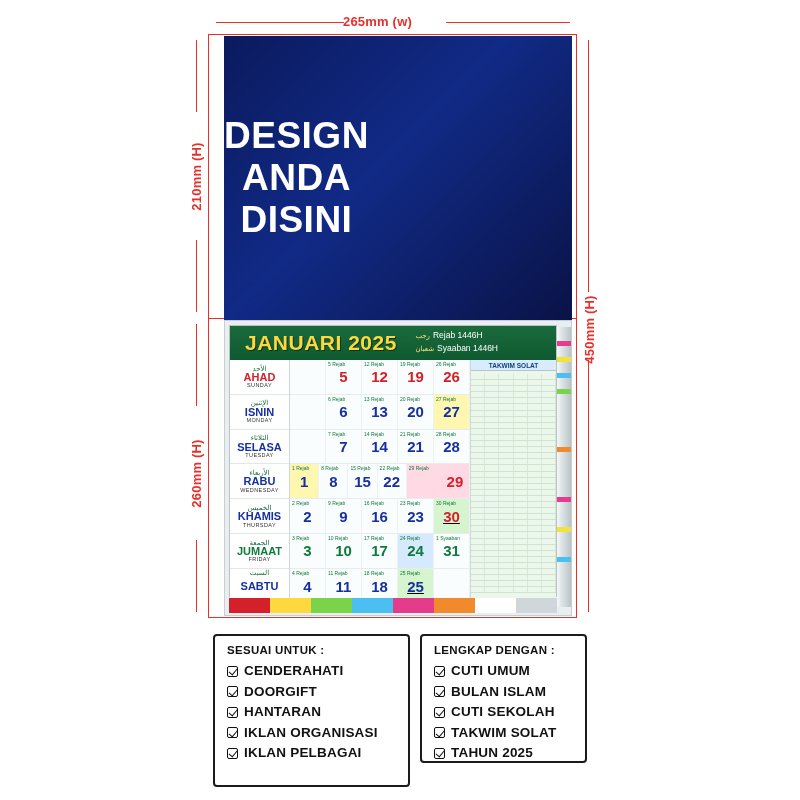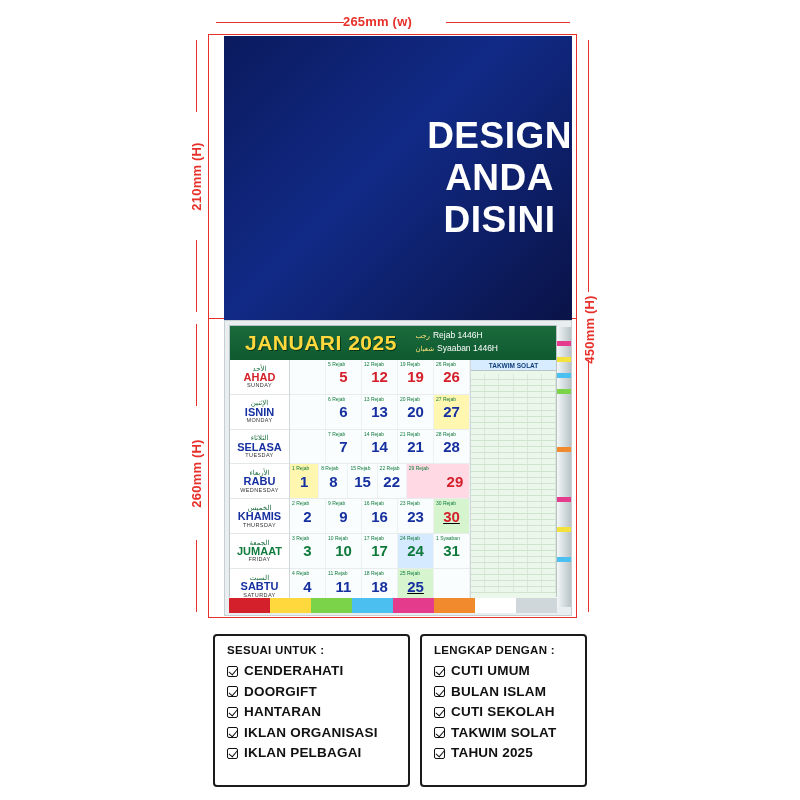--- a/index.html
+++ b/index.html
@@ -45,21 +45,21 @@
     width: 348px; height: 580px;
     background: #fff;
   }
   .design-area {
     position: absolute;
     left: 0; top: 0;
     width: 348px; height: 284px;
     background: linear-gradient(135deg, #0b1a5e 0%, #112a86 45%, #0a1347 100%);
     display: flex;
     align-items: center;
-    justify-content: flex-end;
+    justify-content: flex-start;
   }
   .design-text {
     color: #ffffff;
     font-weight: bold;
     font-size: 37px;
     line-height: 1.14;
     text-align: center;
     letter-spacing: 0.5px;
   }
 
@@ -286,21 +286,21 @@
             <div class="day-cell">
               <span class="day-ar">الخميس</span>
               <span class="day-my c-blue">KHAMIS</span>
               <span class="day-en">THURSDAY</span>
             </div>
             <div class="day-cell">
               <span class="day-ar">الجمعة</span>
               <span class="day-my c-green">JUMAAT</span>
               <span class="day-en">FRIDAY</span>
             </div>
-            <div class="day-cell" style="border-bottom:none;">
+            <div class="day-cell" style="border-bottom:none;justify-content:space-between;">
               <span class="day-ar">السبت</span>
               <span class="day-my c-blue">SABTU</span>
               <span class="day-en">SATURDAY</span>
             </div>
           </div>
 
           <div class="grid-col">
 
             <div class="wk-row">
               <div class="dcell">
@@ -791,21 +791,21 @@
     <div class="info-item">
         <span class="chk"></span>
         <span>IKLAN ORGANISASI</span>
       </div>
     <div class="info-item">
         <span class="chk"></span>
         <span>IKLAN PELBAGAI</span>
       </div>
   </div>
 
-  <div class="info-box" style="left:420px; top:634px; width:167px; height:153px;">
+  <div class="info-box" style="left:420px; top:634px; width:167px; height:129px;">
     <div class="info-title">LENGKAP DENGAN :</div>
     <div class="info-item">
         <span class="chk"></span>
         <span>CUTI UMUM</span>
       </div>
     <div class="info-item">
         <span class="chk"></span>
         <span>BULAN ISLAM</span>
       </div>
     <div class="info-item">

